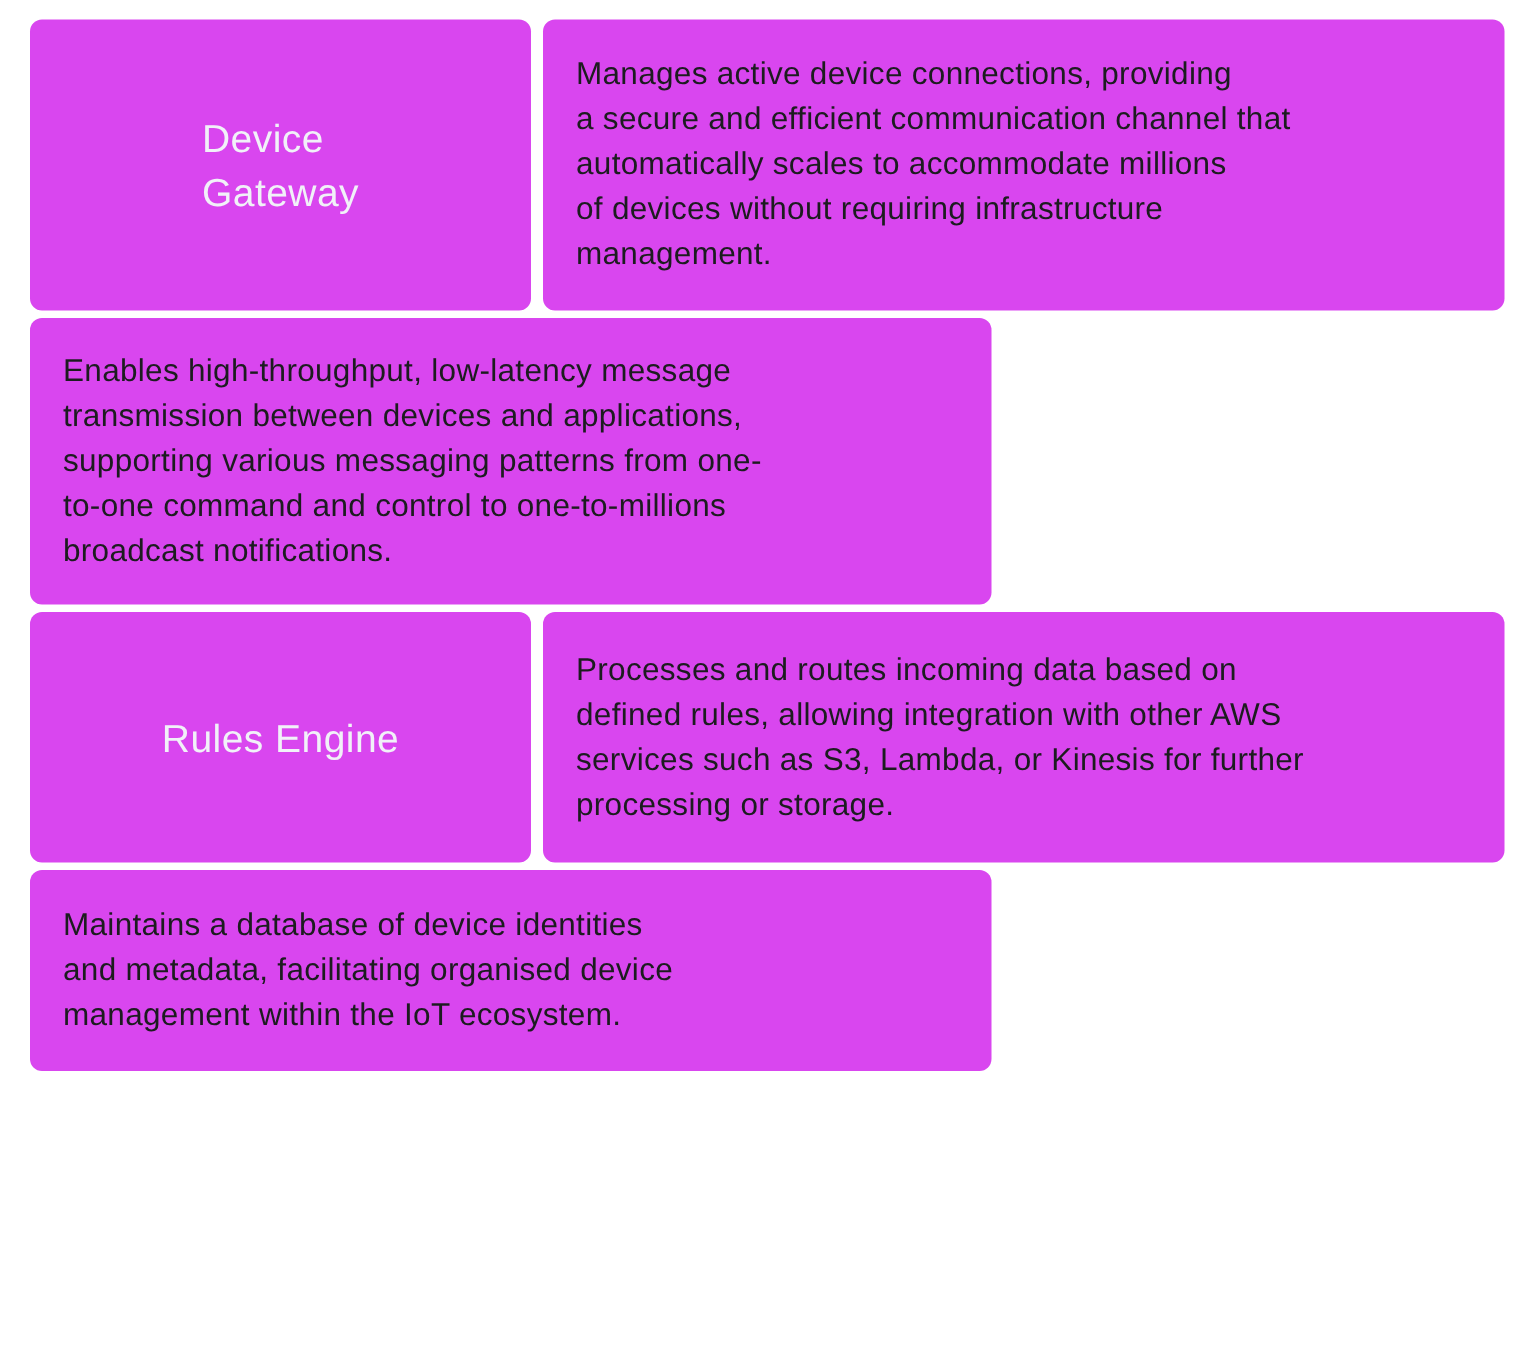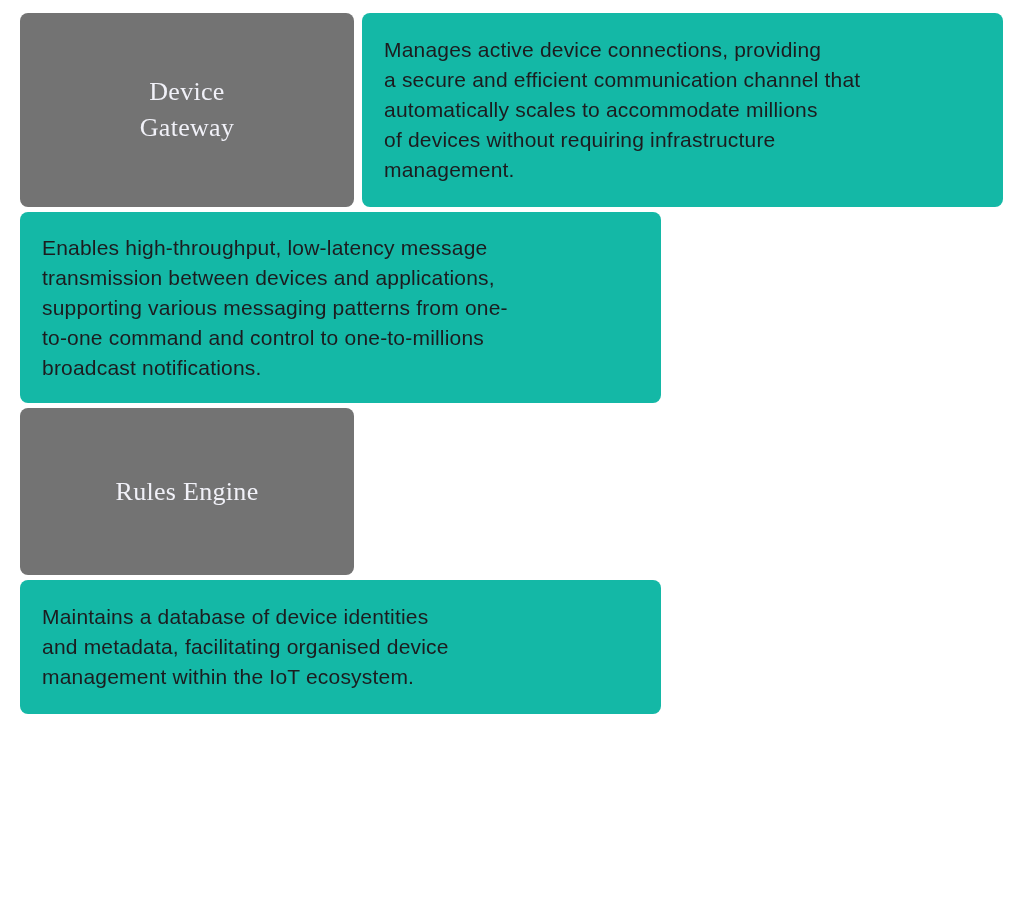--- a/index.html
+++ b/index.html
@@ -29,38 +29,36 @@
   }
   .feature-row:nth-child(1) { height: 194px; }
   .feature-row:nth-child(2) { height: 191px; }
   .feature-row:nth-child(3) { height: 167px; }
   .feature-row:nth-child(4) { height: 134px; }
   .feature-row:nth-child(5) { height: 168px; }
 
   .label-cell {
     box-sizing: border-box;
     width: 334px;
-    background: #737373;
+    background: #d946ef;
     color: #F1F1F8;
     border-radius: 8px;
     display: flex;
     align-items: center;
     justify-content: center;
-    text-align: center;
     font-size: 26px;
     line-height: 36px;
     font-weight: 500;
     letter-spacing: 0.3px;
     white-space: pre-line;
-    font-family: Liberation Serif, serif;
   }
   .desc-cell {
     box-sizing: border-box;
     width: 641px;
-    background: #14b8a6;
+    background: #d946ef;
     color: #1C1C1F;
     border-radius: 8px;
     display: flex;
     align-items: center;
     padding: 0 22px;
     font-size: 21px;
     line-height: 30px;
     font-weight: 400;
     letter-spacing: 0.2px;
     white-space: pre-line;
@@ -85,20 +83,24 @@
     <div class="feature-row">
       <div class="desc-cell">Enables high-throughput, low-latency message
 transmission between devices and applications,
 supporting various messaging patterns from one-
 to-one command and control to one-to-millions
 broadcast notifications.</div>
     </div>
 
     <div class="feature-row">
       <div class="label-cell">Rules Engine</div>
+      <div class="desc-cell">Processes and routes incoming data based on
+defined rules, allowing integration with other AWS
+services such as S3, Lambda, or Kinesis for further
+processing or storage.</div>
     </div>
 
     <div class="feature-row">
       <div class="desc-cell">Maintains a database of device identities
 and metadata, facilitating organised device
 management within the IoT ecosystem.</div>
     </div>
 
     <div class="feature-row">
     </div>

